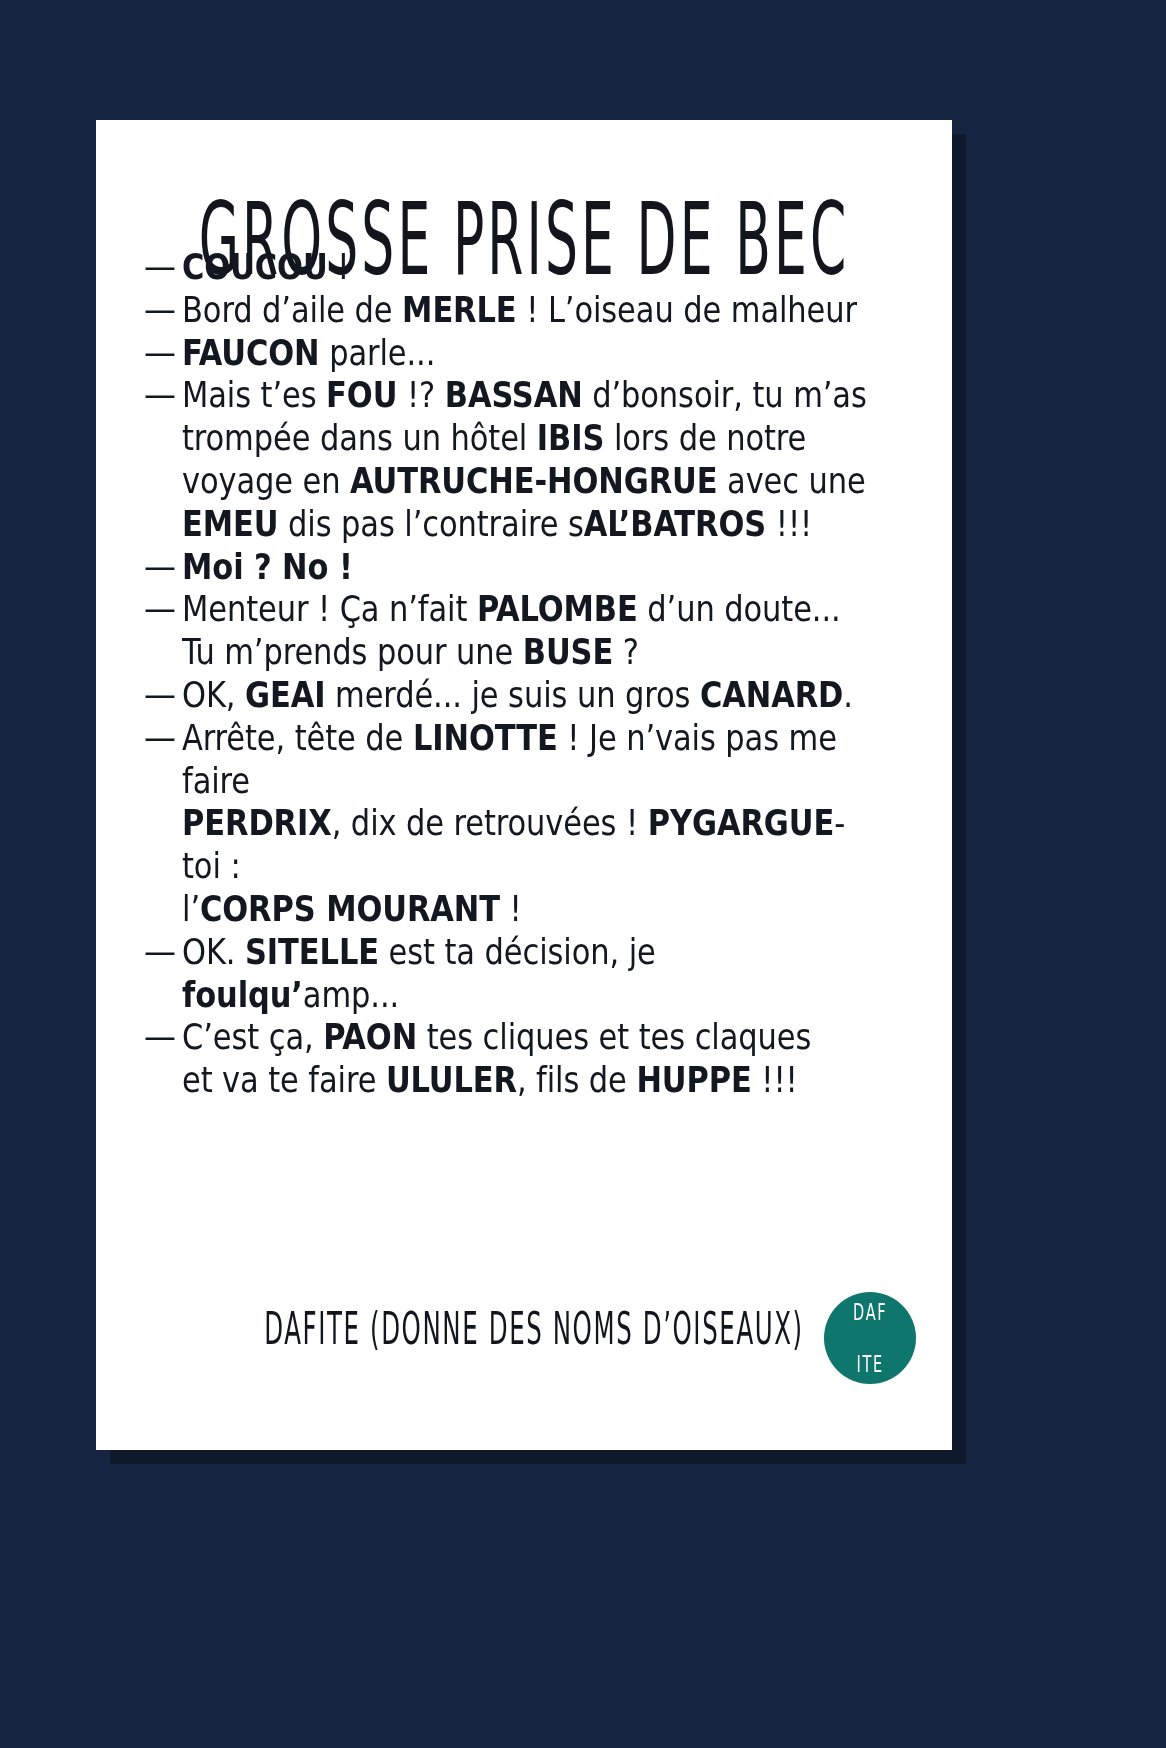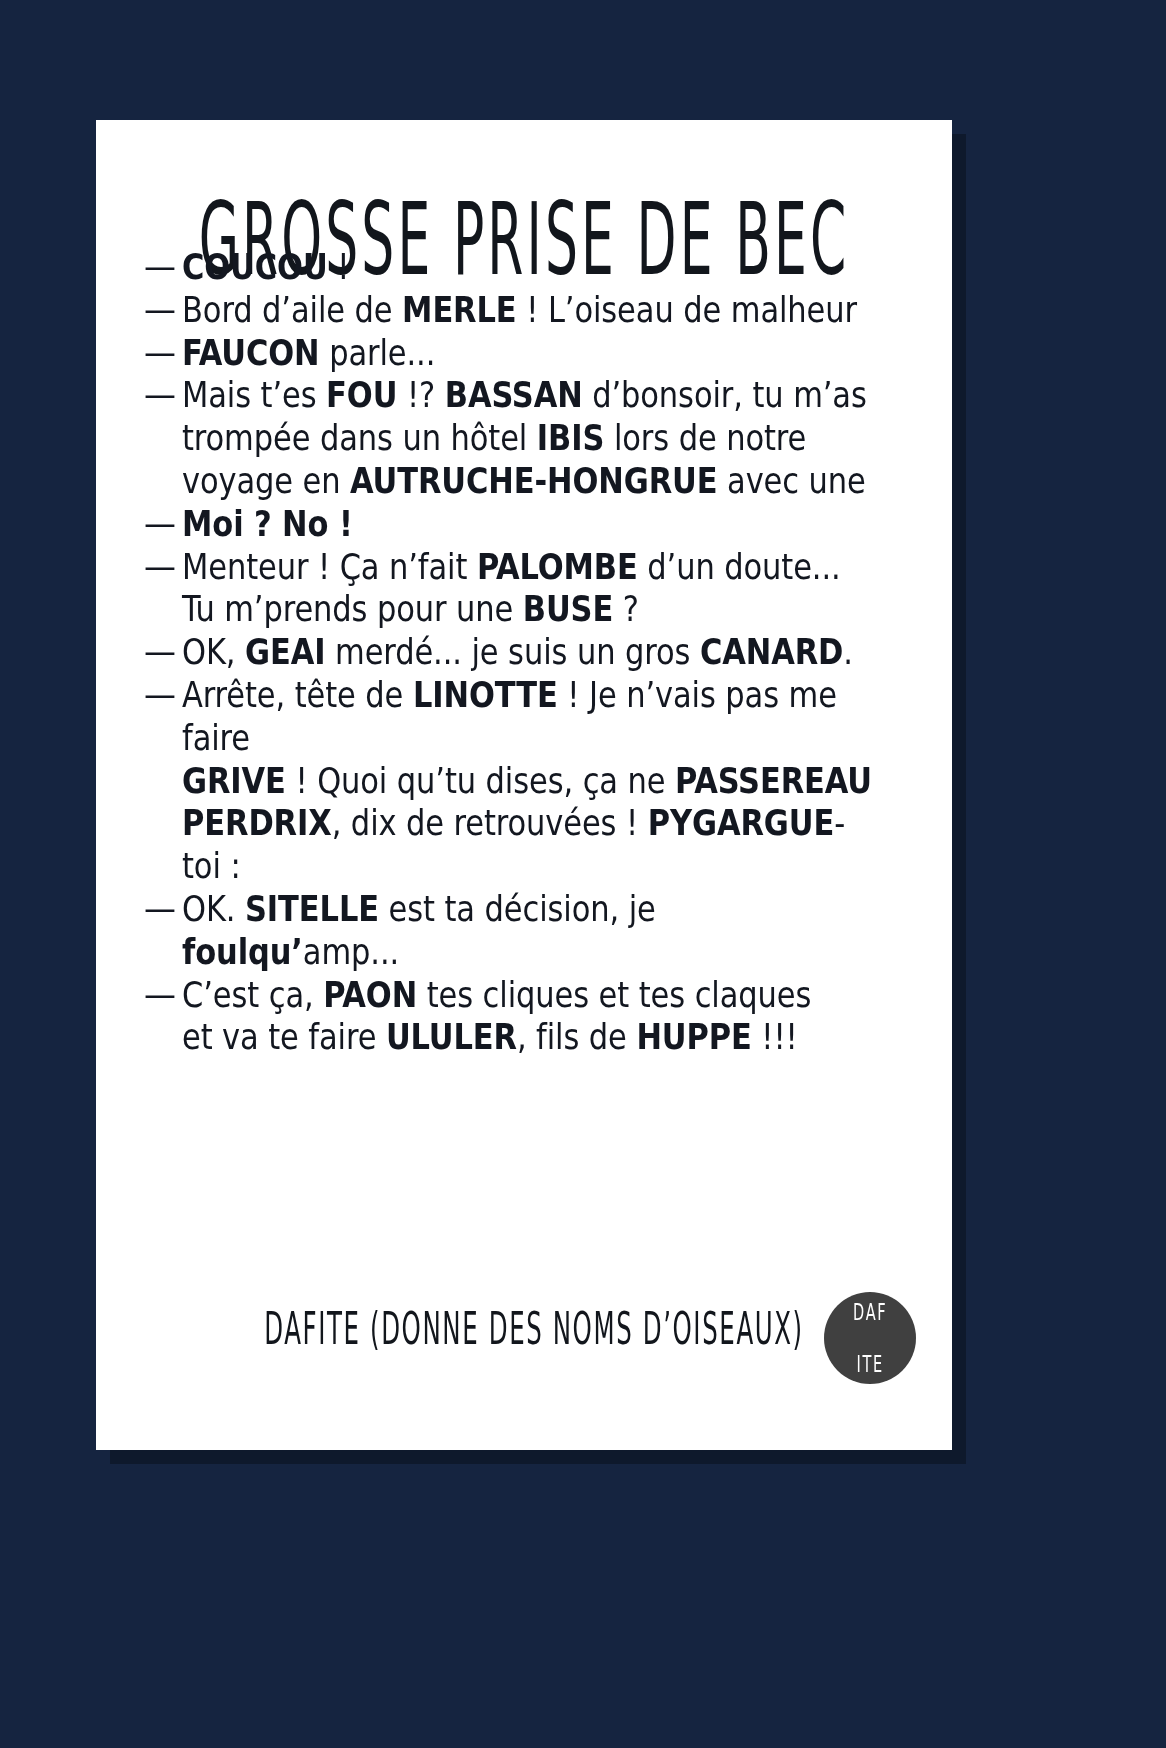--- a/index.html
+++ b/index.html
@@ -89,21 +89,21 @@
     letter-spacing:2px;
     transform:scaleX(0.80) scaleY(1.30);
     transform-origin:center top;
     white-space:nowrap;
   }
   .logo{
     position:absolute;
     right:36px; top:-4px;
     width:92px;height:92px;
     border-radius:50%;
-    background:#404040;
+    background:#0f766e;
     display:flex;
     flex-direction:column;
     align-items:center;
     justify-content:center;
     color:#ffffff;
     gap:31px;
   }
   .logo span{
     display:block;
     font-family:"DejaVu Sans Condensed","Liberation Sans Narrow","Liberation Sans",sans-serif;
@@ -139,20 +139,24 @@
           <span class="body"><span>Mais t’es </span><b>FOU</b><span> !? </span><b>BASSAN</b><span> d’bonsoir, tu m’as</span></span>
         </div>
         <div class="line cont">
           <span class="dash">—</span>
           <span class="body"><span>trompée dans un hôtel </span><b>IBIS</b><span> lors de notre</span></span>
         </div>
         <div class="line cont">
           <span class="dash">—</span>
           <span class="body"><span>voyage en </span><b>AUTRUCHE-HONGRUE</b><span> avec une</span></span>
         </div>
+        <div class="line cont">
+          <span class="dash">—</span>
+          <span class="body"><b>EMEU</b><span> dis pas l’contraire s</span><b>AL’BATROS</b><span> !!!</span></span>
+        </div>
         <div class="line">
           <span class="dash">—</span>
           <span class="body"><b>Moi ? No !</b></span>
         </div>
         <div class="line">
           <span class="dash">—</span>
           <span class="body"><span>Menteur ! Ça n’fait </span><b>PALOMBE</b><span> d’un doute...</span></span>
         </div>
         <div class="line cont">
           <span class="dash">—</span>
@@ -161,25 +165,25 @@
         <div class="line">
           <span class="dash">—</span>
           <span class="body"><span>OK, </span><b>GEAI</b><span> merdé... je suis un gros </span><b>CANARD</b><span>.</span></span>
         </div>
         <div class="line">
           <span class="dash">—</span>
           <span class="body"><span>Arrête, tête de </span><b>LINOTTE</b><span> ! Je n’vais pas me faire</span></span>
         </div>
         <div class="line cont">
           <span class="dash">—</span>
-          <span class="body"><b>GRIVE</b><span> ! Quoi qu’tu dises, ça ne </span><b>PASSEREAU</b></span>
-        </div>
-        <div class="line cont">
-          <span class="dash">—</span>
           <span class="body"><b>PERDRIX</b><span>, dix de retrouvées ! </span><b>PYGARGUE</b><span>-toi :</span></span>
+        </div>
+        <div class="line cont">
+          <span class="dash">—</span>
+          <span class="body"><span>l’</span><b>CORPS MOURANT</b><span> !</span></span>
         </div>
         <div class="line">
           <span class="dash">—</span>
           <span class="body"><span>OK. </span><b>SITELLE</b><span> est ta décision, je </span><b>foulqu’</b><span>amp...</span></span>
         </div>
         <div class="line">
           <span class="dash">—</span>
           <span class="body"><span>C’est ça, </span><b>PAON</b><span> tes cliques et tes claques</span></span>
         </div>
         <div class="line cont">

